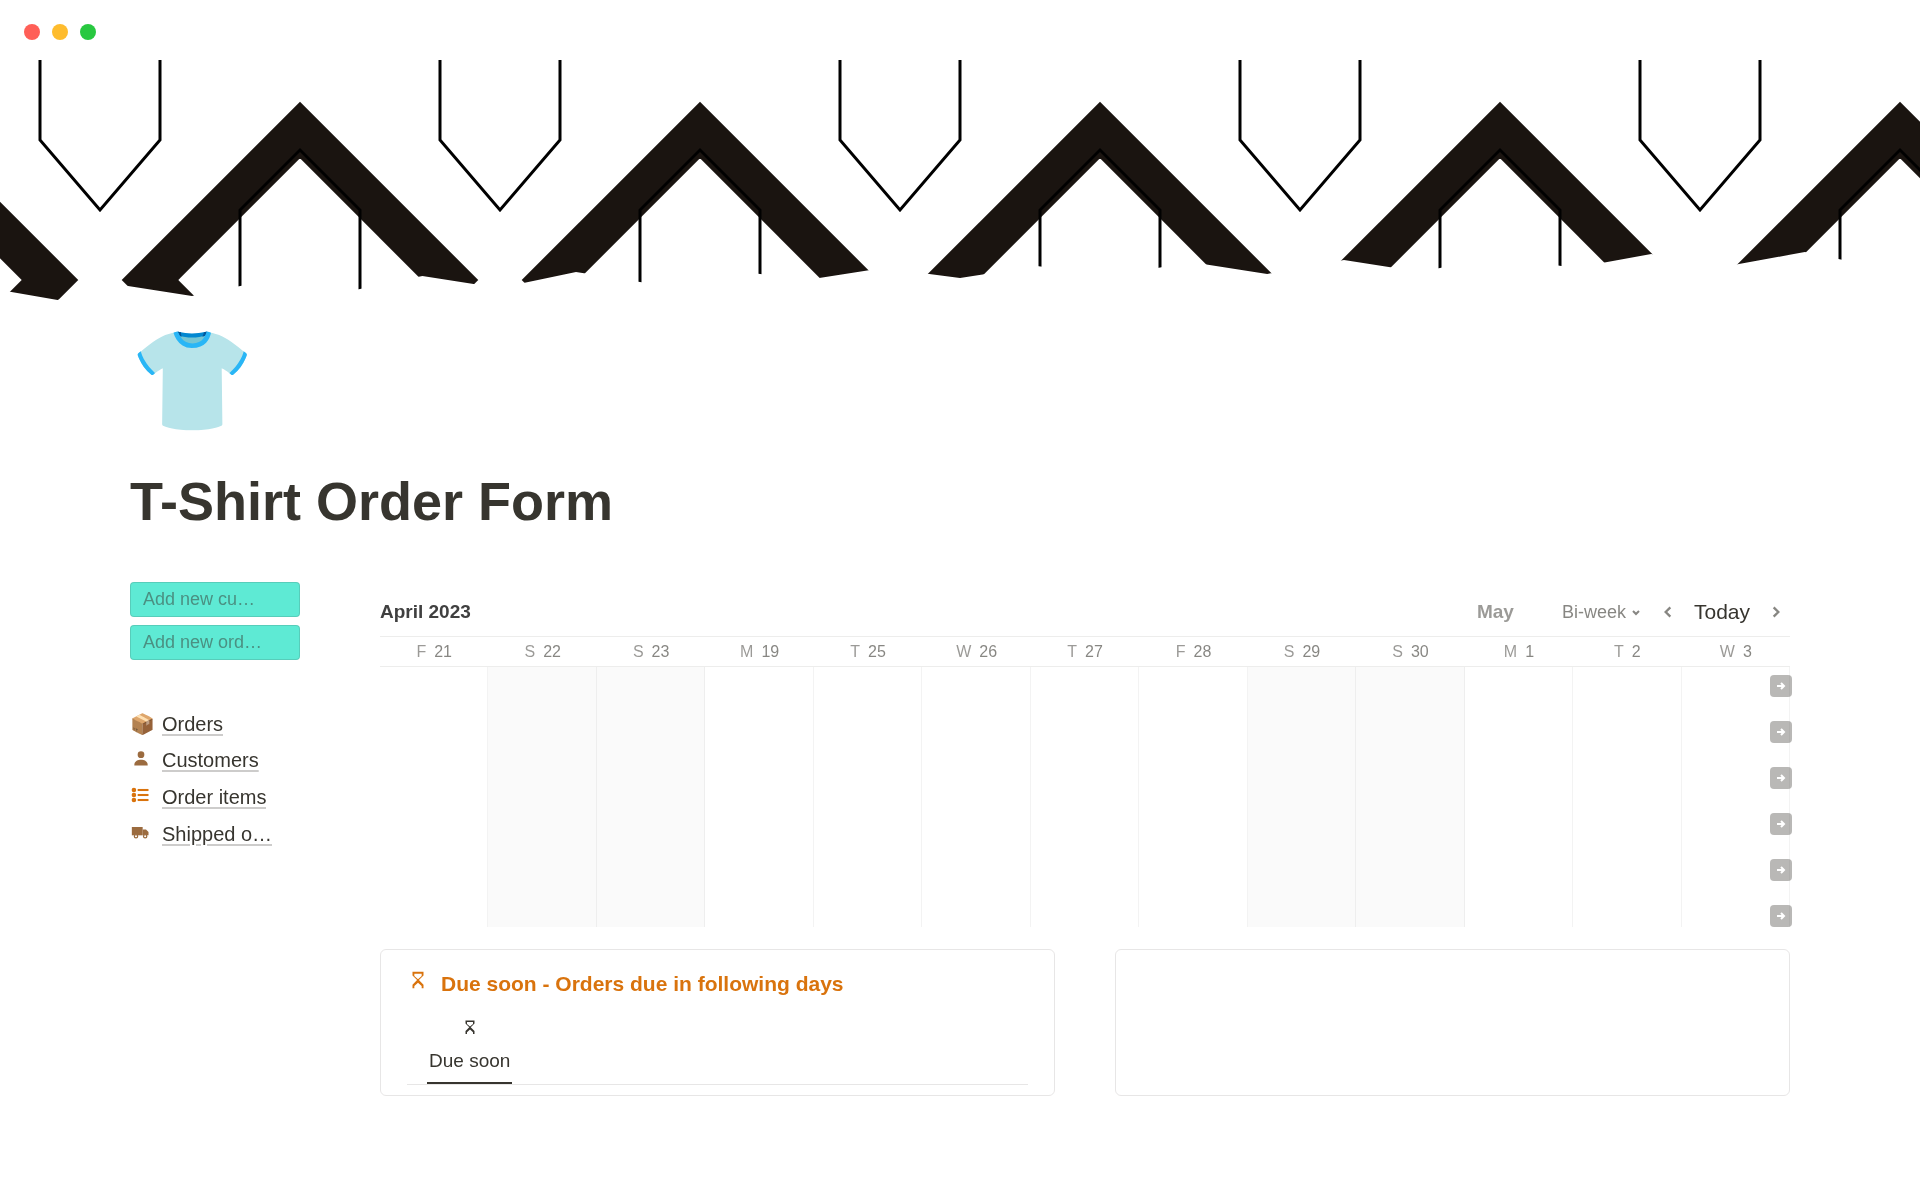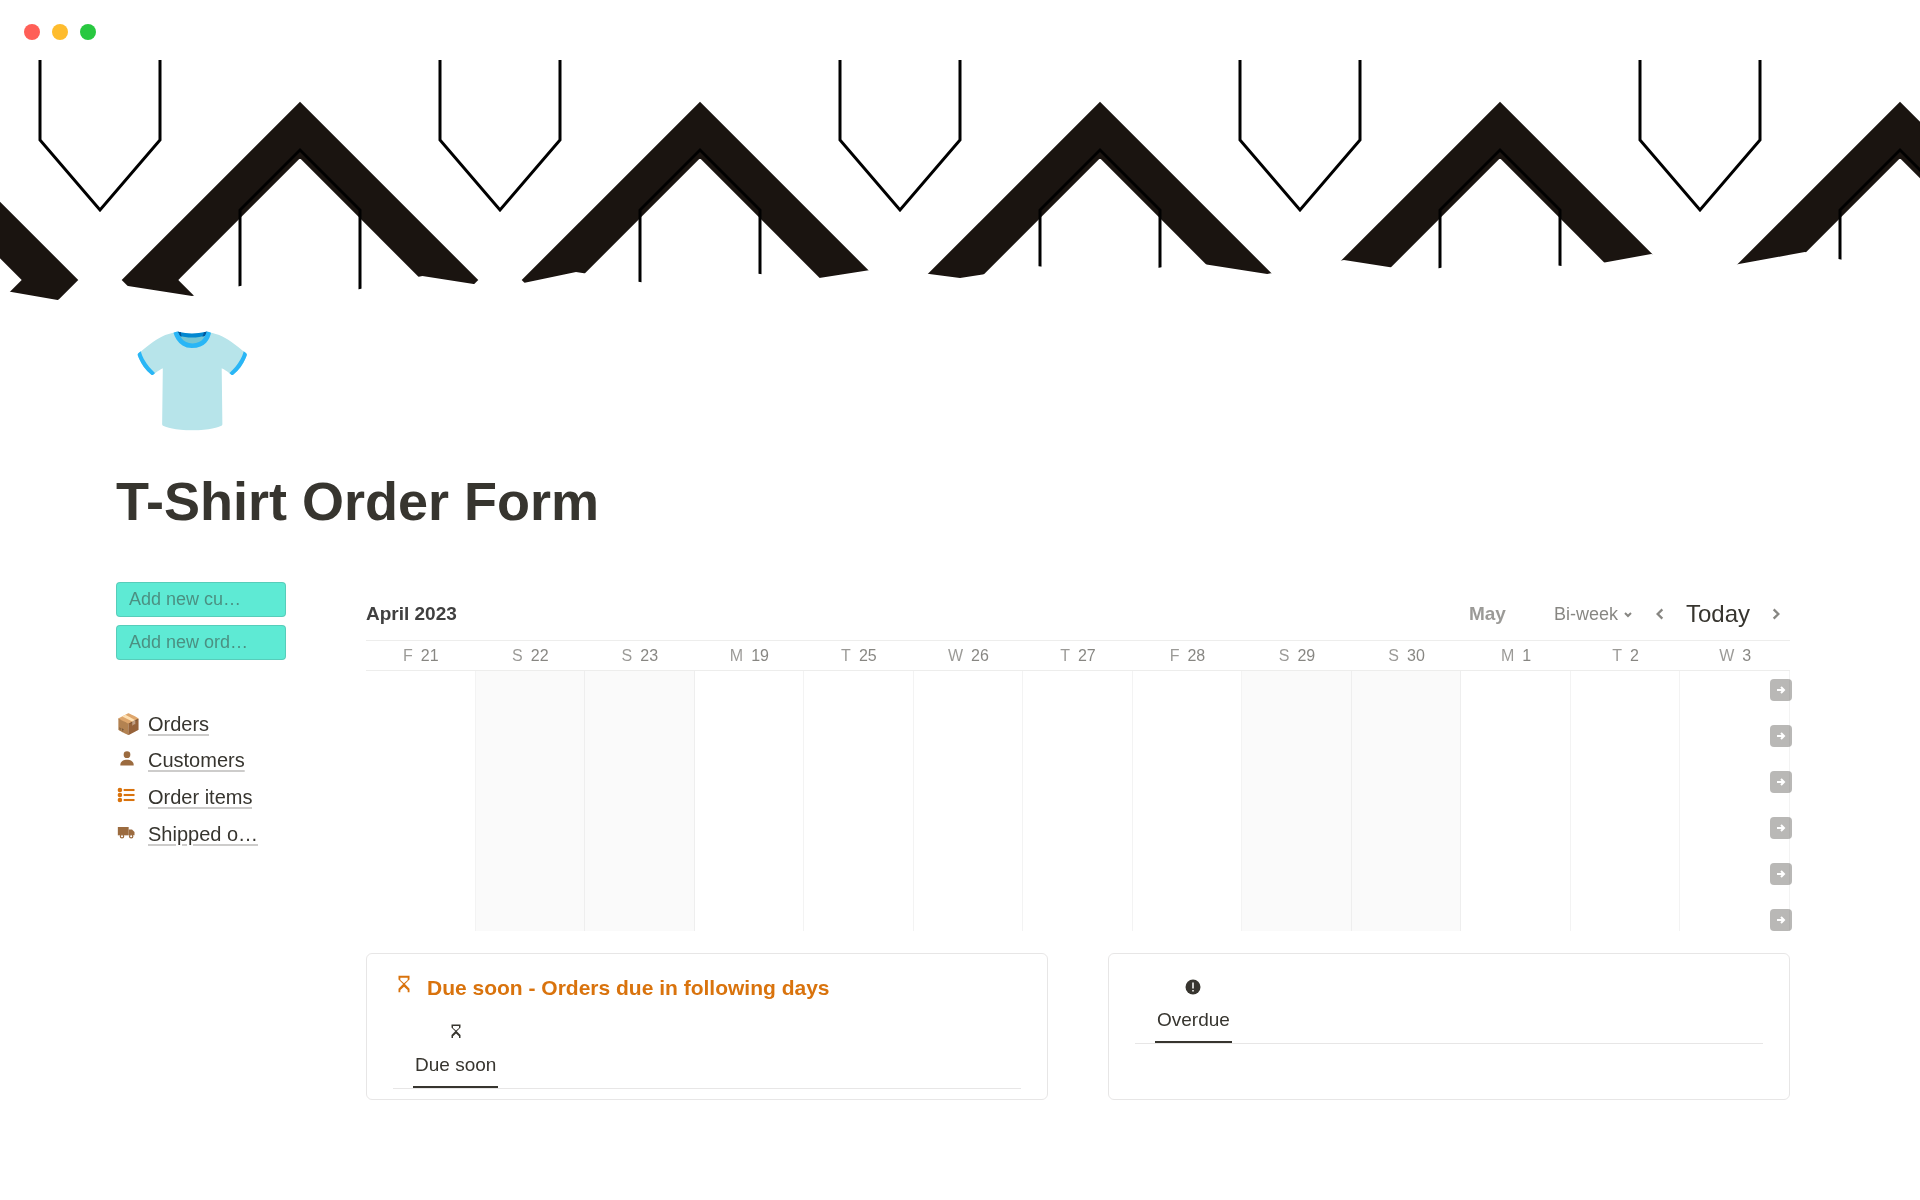--- a/index.html
+++ b/index.html
@@ -69,21 +69,21 @@
   left: 130px;
   font-size: 100px;
   line-height: 1;
   z-index: 10;
 }
 
 
 .content {
   position: absolute;
   top: 470px;
-  left: 116px;
+  left: 130px;
   right: 130px;
 }
 .page-title {
   font-size: 54px;
   font-weight: 700;
   color: #37352f;
   margin-bottom: 50px;
 }
 
 
@@ -194,21 +194,21 @@
   width: 28px;
   height: 28px;
   display: flex;
   align-items: center;
   justify-content: center;
   cursor: pointer;
   border-radius: 4px;
   font-size: 18px;
 }
 .tl-today {
-  font-size: 24px;
+  font-size: 21px;
   padding: 2px 8px;
   color: #37352f;
   cursor: pointer;
   text-align: center;
 }
 
 
 .timeline-grid {
   position: relative;
   border-top: 1px solid rgba(55,53,47,0.09);
@@ -536,30 +536,18 @@
                 <svg width="18" height="18" viewBox="0 0 24 24" fill="#37352f">
                     <path d="M6 2h12v4l-5 5 5 5v4H6v-4l5-5-5-5V2zm2 2v2.5L12 10l4-3.5V4H8zm0 16h8v-2.5L12 14l-4 3.5V20z"></path>
                   </svg>
               </span>
               <span>Due soon</span>
             </div>
           </div>
         </div>
 
         <div class="card">
-          <div class="card-tab-row">
-            <div class="card-tab">
-              <span>
-                <svg width="18" height="18" viewBox="0 0 24 24" fill="#37352f">
-                    <circle cx="12" cy="12" r="10"></circle>
-                    <rect x="11" y="6" width="2" height="8" fill="#fff"></rect>
-                    <rect x="11" y="16" width="2" height="2" fill="#fff"></rect>
-                  </svg>
-              </span>
-              <span>Overdue</span>
-            </div>
-          </div>
         </div>
       </div>
 
     </div>
   </div>
 </div>
 
 </body></html>

